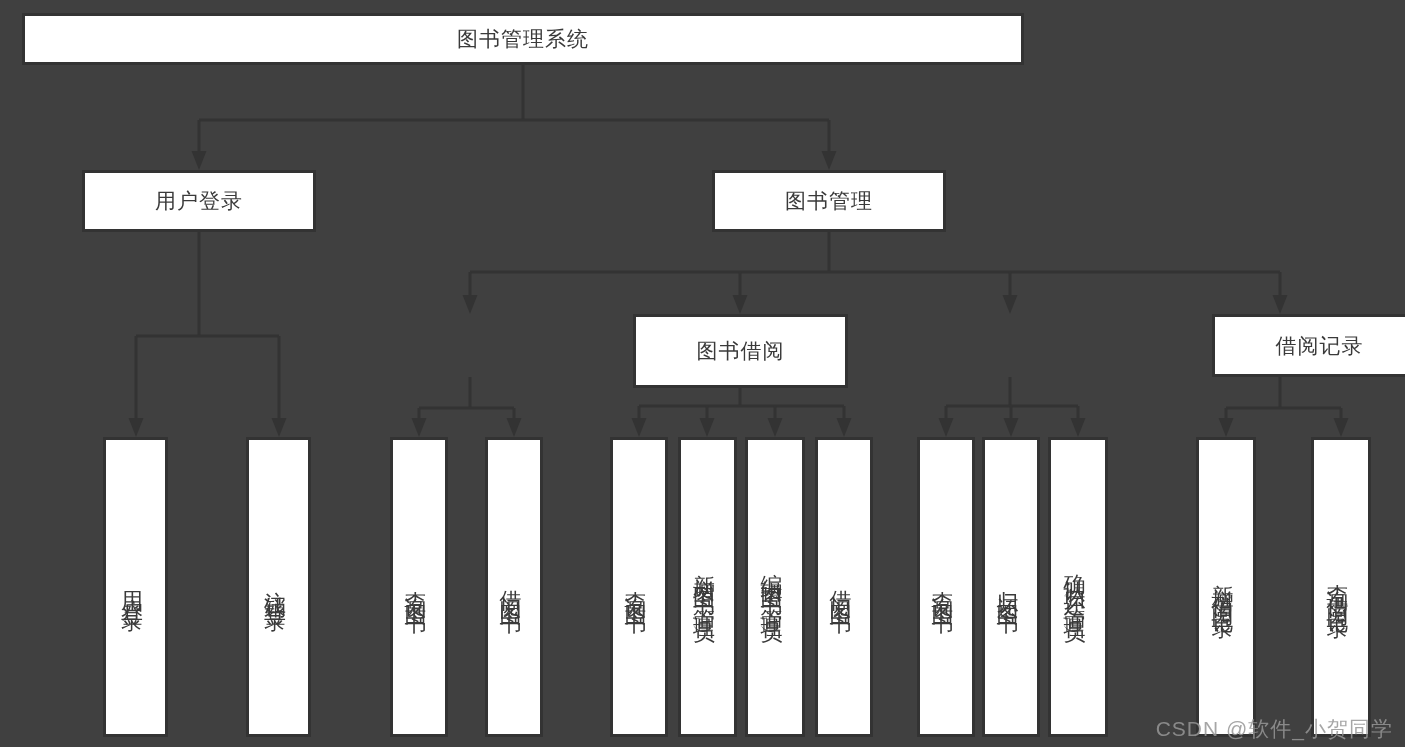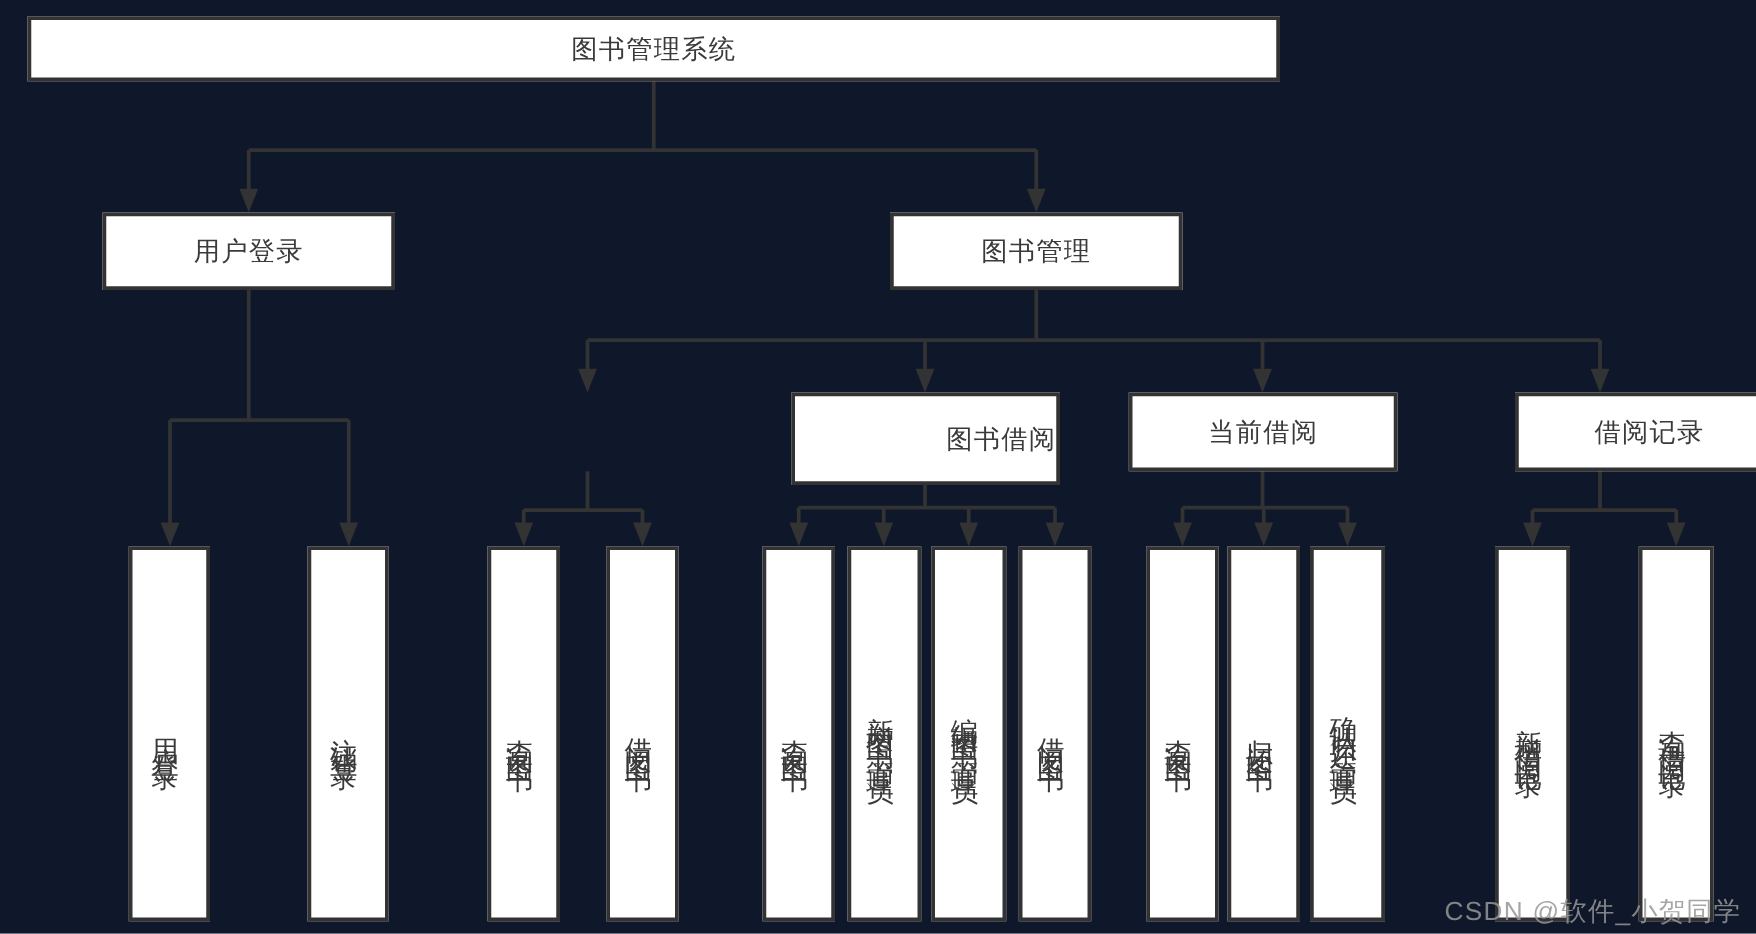--- a/index.html
+++ b/index.html
@@ -4,21 +4,21 @@
 <style>
   html, body {
     margin: 0;
     padding: 0;
     background: #ffffff;
   }
   .canvas {
     position: relative;
     width: 1405px;
     height: 747px;
-    background: #0f172a;
+    background: #404040;
     font-family: "Liberation Sans", sans-serif;
     color: #3a3a3a;
     overflow: hidden;
   }
   .connectors {
     position: absolute;
     left: 0;
     top: 0;
     width: 1405px;
     height: 747px;
@@ -144,25 +144,22 @@
     <span class="hlabel">图书管理系统</span>
   </div>
 
   <div class="box" style="left:82px; top:170px; width:234px; height:62px;">
     <span class="hlabel">用户登录</span>
   </div>
   <div class="box" style="left:712px; top:170px; width:234px; height:62px;">
     <span class="hlabel">图书管理</span>
   </div>
 
-  <div class="box" style="left:633px; top:314px; width:215px; height:74px;justify-content:flex-end;">
+  <div class="box" style="left:633px; top:314px; width:215px; height:74px;">
     <span class="hlabel">图书借阅</span>
-  </div>
-  <div class="box" style="left:903px; top:314px; width:215px; height:63px;">
-    <span class="hlabel">当前借阅</span>
   </div>
   <div class="box" style="left:1172px; top:314px; width:215px; height:63px;margin-left:40px;">
     <span class="hlabel">借阅记录</span>
   </div>
 
   <div class="box" style="left:103px; top:437px; width:65px; height:300px;">
     <span class="vtext">用户登录</span>
   </div>
   <div class="box" style="left:246px; top:437px; width:65px; height:300px;">
     <span class="vtext">注销登录</span>

